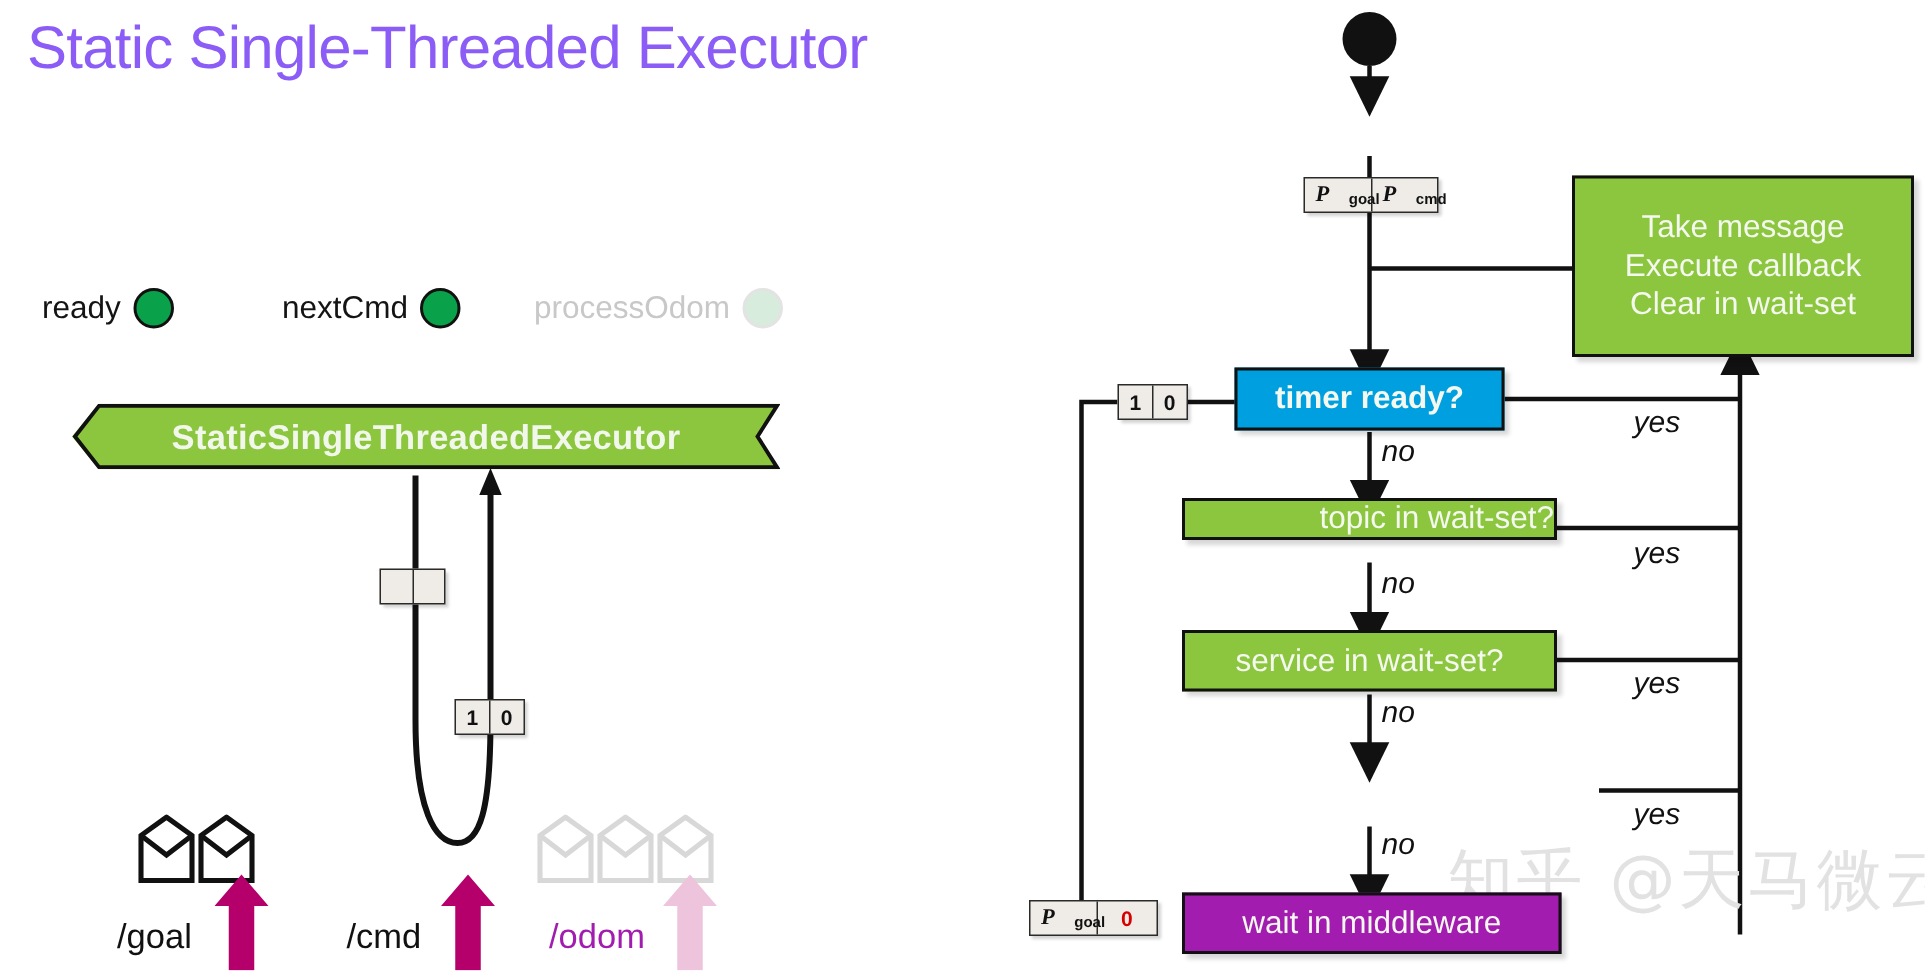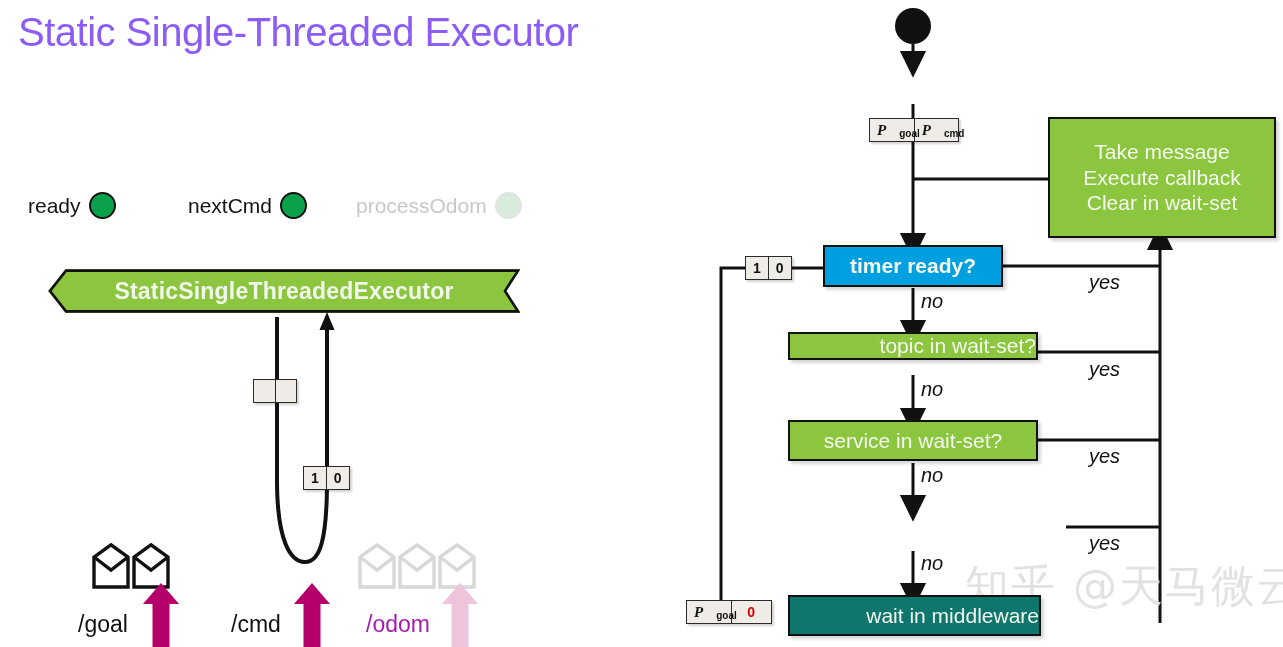--- a/index.html
+++ b/index.html
@@ -154,21 +154,21 @@
     justify-content: center;
     color: #f4f8ef;
     font-size: 21px;
     line-height: 1.22;
     text-align: center;
     box-shadow: 3px 3px 3px rgba(0,0,0,0.16);
     z-index: 4;
   }
   .node.green { background: #8cc63f; }
   .node.blue  { background: #00a0e0; font-weight: bold; }
-  .node.magenta { background: #0f766e; justify-content: flex-end; }
+  .node.magenta { background: #a21caf; }
 
   .edge-label {
     position: absolute;
     font-style: italic;
     font-size: 20px;
     color: #111;
     white-space: nowrap;
     z-index: 5;
   }
 

